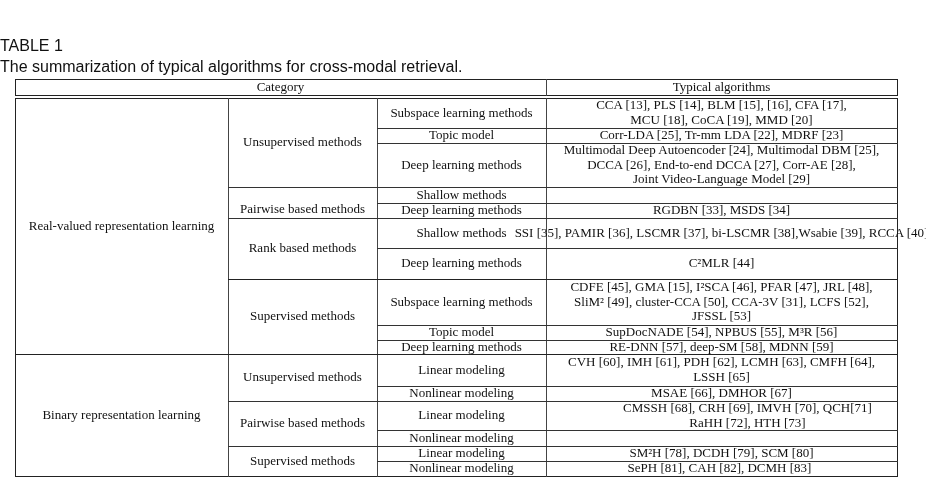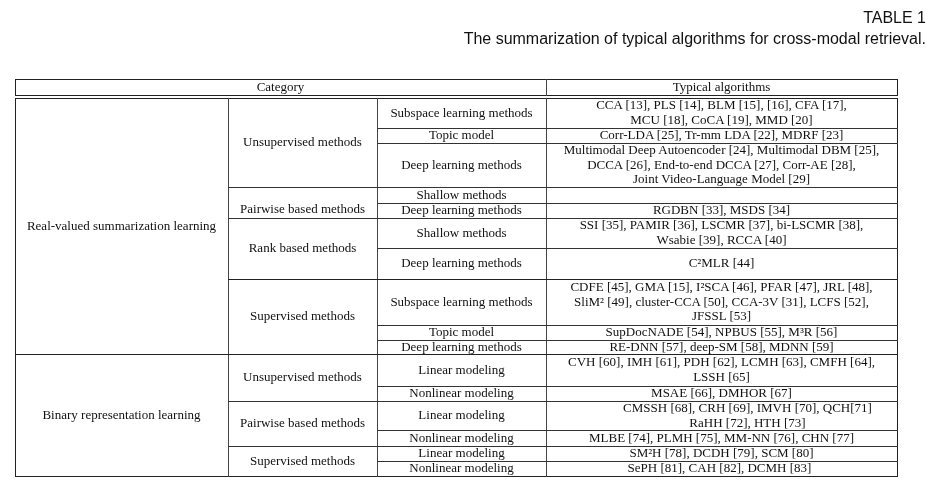--- a/index.html
+++ b/index.html
@@ -1,17 +1,17 @@
 <!DOCTYPE html>
 <html><head>
 <meta charset="utf-8">
 <style>
   html, body { margin: 0; padding: 0; background: #ffffff; }
   body { width: 926px; height: 501px; position: relative; overflow: hidden; color: #111; }
-  .caption { position: absolute; left: 0; width: 926px; text-align: right; font-family: "Liberation Sans", sans-serif; color: #111; }
+  .caption { position: absolute; left: 0; width: 926px; text-align: left; font-family: "Liberation Sans", sans-serif; color: #111; margin-top: 28px; }
   .cap-label { top: 9px; font-size: 16px; }
   .cap-title { top: 30px; font-size: 16px; }
   .tbl { position: absolute; left: 0; top: 0; width: 926px; height: 501px; font-family: "Liberation Serif", serif; font-size: 13px; }
   .cell { position: absolute; box-sizing: border-box; display: flex; align-items: center; justify-content: center; text-align: center; line-height: 14.6px; white-space: nowrap; color: #111; }
   .hline { position: absolute; background: #333; height: 1px; }
   .vline { position: absolute; background: #444; width: 1px; }
   .thick { background: #222; }
 </style>
 </head>
 <body>
@@ -48,21 +48,21 @@
   <div class="hline" style="left:377px;top:128px;width:521px;"></div>
   <div class="hline" style="left:377px;top:143px;width:521px;"></div>
   <div class="hline" style="left:377px;top:203px;width:521px;"></div>
   <div class="hline" style="left:377px;top:248px;width:521px;"></div>
   <div class="hline" style="left:377px;top:325px;width:521px;"></div>
   <div class="hline" style="left:377px;top:340px;width:521px;"></div>
   <div class="hline" style="left:377px;top:386px;width:521px;"></div>
   <div class="hline" style="left:377px;top:430px;width:521px;"></div>
   <div class="hline" style="left:377px;top:461px;width:521px;"></div>
 
-  <div class="cell" style="left:15px;top:98px;width:213px;height:256px;">Real-valued summarization learning</div>
+  <div class="cell" style="left:15px;top:98px;width:213px;height:256px;">Real-valued representation learning</div>
   <div class="cell" style="left:15px;top:354px;width:213px;height:122px;">Binary representation learning</div>
 
   <div class="cell" style="left:228px;top:98px;width:149px;height:89px;">Unsupervised methods</div>
   <div class="cell" style="left:228px;top:187px;width:149px;height:31px;padding-top:14px;">Pairwise based methods</div>
   <div class="cell" style="left:228px;top:218px;width:149px;height:61px;">Rank based methods</div>
   <div class="cell" style="left:228px;top:279px;width:149px;height:75px;">Supervised methods</div>
   <div class="cell" style="left:228px;top:354px;width:149px;height:47px;">Unsupervised methods</div>
   <div class="cell" style="left:228px;top:401px;width:149px;height:45px;">Pairwise based methods</div>
   <div class="cell" style="left:228px;top:446px;width:149px;height:30px;">Supervised methods</div>
 
@@ -87,21 +87,21 @@
     <span>CCA [13], PLS [14], BLM [15], [16], CFA [17],</span>
     <span>MCU [18], CoCA [19], MMD [20]</span>
   </div>
   <div class="cell" style="left:546px;top:128px;width:351px;height:15px;">Corr-LDA [25], Tr-mm LDA [22], MDRF [23]</div>
   <div class="cell" style="left:546px;top:143px;width:351px;height:44px;flex-direction:column;">
     <span>Multimodal Deep Autoencoder [24], Multimodal DBM [25],</span>
     <span>DCCA [26], End-to-end DCCA [27], Corr-AE [28],</span>
     <span>Joint Video-Language Model [29]</span>
   </div>
   <div class="cell" style="left:546px;top:203px;width:351px;height:15px;">RGDBN [33], MSDS [34]</div>
-  <div class="cell" style="left:546px;top:218px;width:351px;height:30px;flex-direction:column;">
+  <div class="cell" style="left:546px;top:218px;width:351px;height:30px;flex-direction:row;">
     <span>SSI [35], PAMIR [36], LSCMR [37], bi-LSCMR [38],</span>
     <span>Wsabie [39], RCCA [40]</span>
   </div>
   <div class="cell" style="left:546px;top:248px;width:351px;height:31px;flex-direction:column;">
     <span>C²MLR [44]</span>
   </div>
   <div class="cell" style="left:546px;top:279px;width:351px;height:46px;flex-direction:column;">
     <span>CDFE [45], GMA [15], I²SCA [46], PFAR [47], JRL [48],</span>
     <span>SliM² [49], cluster-CCA [50], CCA-3V [31], LCFS [52],</span>
     <span>JFSSL [53]</span>
@@ -110,16 +110,15 @@
   <div class="cell" style="left:546px;top:340px;width:351px;height:14px;">RE-DNN [57], deep-SM [58], MDNN [59]</div>
   <div class="cell" style="left:546px;top:354px;width:351px;height:32px;flex-direction:column;">
     <span>CVH [60], IMH [61], PDH [62], LCMH [63], CMFH [64],</span>
     <span>LSSH [65]</span>
   </div>
   <div class="cell" style="left:546px;top:386px;width:351px;height:15px;">MSAE [66], DMHOR [67]</div>
   <div class="cell" style="left:546px;top:401px;width:351px;height:29px;flex-direction:column;margin-left:26px;">
     <span>CMSSH [68], CRH [69], IMVH [70], QCH[71]</span>
     <span>RaHH [72], HTH [73]</span>
   </div>
-  <div class="cell" style="left:546px;top:430px;width:351px;height:16px;">MLBE [74], PLMH [75], MM-NN [76], CHN [77]</div>
   <div class="cell" style="left:546px;top:446px;width:351px;height:15px;">SM²H [78], DCDH [79], SCM [80]</div>
   <div class="cell" style="left:544px;top:461px;width:351px;height:15px;">SePH [81], CAH [82], DCMH [83]</div>
 </div>
 
 </body></html>

